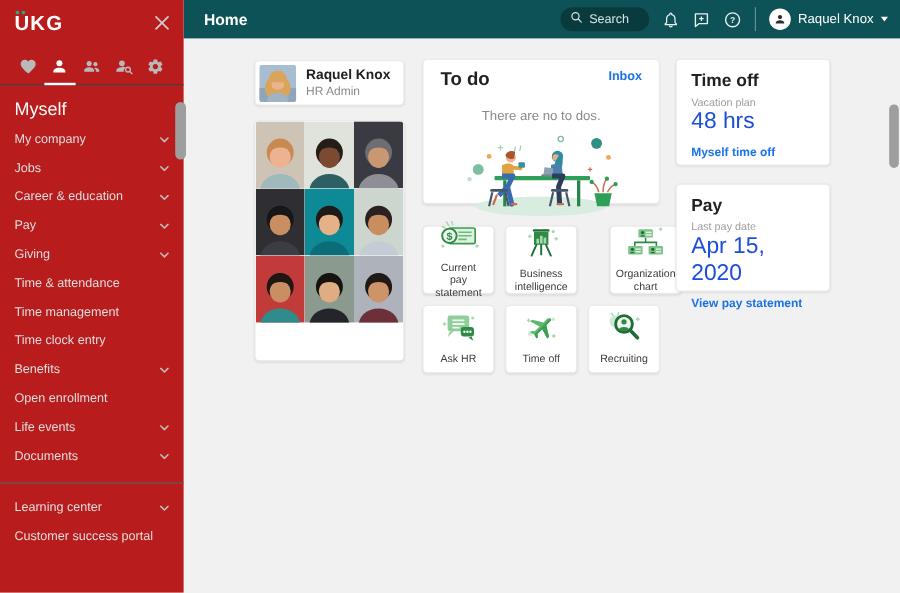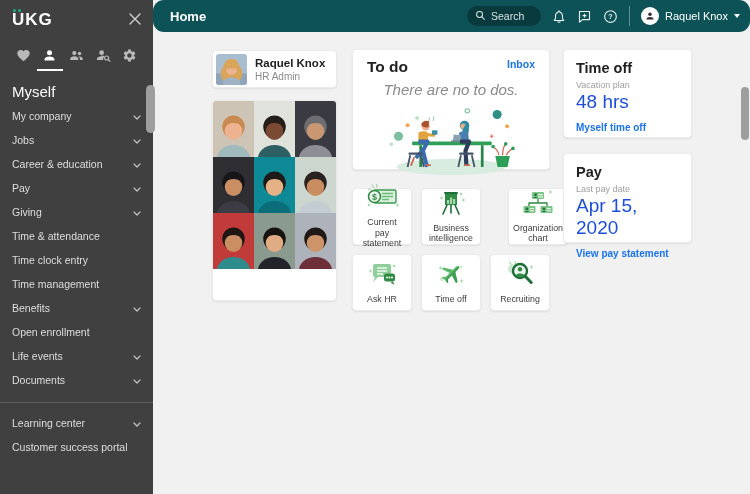--- a/index.html
+++ b/index.html
@@ -4,41 +4,41 @@
 <style>
   * { margin:0; padding:0; box-sizing:border-box; }
   html,body { width:750px; height:494px; overflow:hidden; }
   body {
     font-family:"Liberation Sans","DejaVu Sans",sans-serif;
     background:#f1f1f1; position:relative; color:#212121;
   }
   
   .sidebar {
     position:absolute; left:0; top:0; width:153px; height:494px;
-    background:#404040; color:#e0e0e0; z-index:5;
+    background:#b91c1c; color:#e0e0e0; z-index:5;
   }
   .sb-header { height:40px; display:flex; align-items:center; justify-content:space-between; padding:0 12px; }
   .logo { position:relative; color:#fff; font-size:17px; font-weight:bold; letter-spacing:1px; }
   .logo .dots { position:absolute; top:-1px; left:1px; display:flex; gap:2px; }
   .logo .dots i { width:3px; height:3px; border-radius:50%; background:#18b08b; }
   .sb-close { color:#cfcfcf; font-size:14px; line-height:1; cursor:pointer; }
   .sb-tabs { height:31px; display:flex; align-items:center; justify-content:space-between; padding:0 10px; border-bottom:1px solid #434343; }
   .sb-tab { width:29px; height:29px; display:flex; align-items:center; justify-content:center; position:relative; }
   .sb-tab svg { fill:#b9b9b9; }
   .sb-tab.active svg { fill:#ffffff; }
   .sb-tab.active::after { content:""; position:absolute; left:0; right:0; bottom:-1px; height:2px; background:#fff; }
   .sb-section-title { font-size:15px; color:#fafafa; padding:12px 12px 4px 12px; font-weight:400; }
   .sb-menu { }
   .sb-item { height:24px; display:flex; align-items:center; justify-content:space-between; padding:0 12px; font-size:10.5px; color:#dedede; cursor:pointer; }
   .sb-divider { height:1px; background:#5d5d5d; margin:10px 0 8px 0; }
   .sb-thumb { position:absolute; left:-4px; top:85px; width:9px; height:48px; background:#9e9e9e; border-radius:5px; z-index:9; }
   
   .topbar {
     position:absolute; left:153px; right:0; top:0; height:32px;
-    background:#0d5257; display:flex; align-items:center; color:#fff; z-index:4;border-radius:11px;
+    background:#0d5257; display:flex; align-items:center; color:#fff; z-index:4;
   }
   .tb-title { font-size:13px; font-weight:bold; padding-left:17px; flex:0 0 auto; }
   .tb-right { margin-left:auto; display:flex; align-items:center; gap:11px; padding-right:10px; }
   .tb-search { width:74px; height:20px; border-radius:10px; background:rgba(0,0,0,0.28);
     display:flex; align-items:center; gap:5px; padding:0 8px; cursor:pointer;text-align:right; }
   .tb-search span { font-size:10.5px; color:#d6e4e5; }
   .tb-icon { display:flex; align-items:center; justify-content:center; cursor:pointer; }
   .tb-sep { width:1px; height:20px; background:rgba(255,255,255,0.35); }
   .tb-user { display:flex; align-items:center; gap:6px; cursor:pointer; }
   .tb-avatar { width:18px; height:18px; border-radius:50%; background:#fff; display:flex; align-items:center; justify-content:center; }
@@ -57,21 +57,21 @@
   .team-card { left:59px; top:68px; width:125px; height:201px; overflow:hidden; }
   .team-head { height:33px; display:flex; align-items:center; justify-content:space-between; padding:0 9px; }
   .team-title { font-size:14.5px; font-weight:bold; }
   .team-grid { display:grid; grid-template-columns:repeat(3,1fr); grid-auto-rows:56px; }
   .team-photo { width:100%; height:100%; overflow:hidden; }
   .team-photo svg { display:block; width:100%; height:100%; }
   
   .todo-card { left:199px; top:17px; width:198px; height:121px; padding:8px 14px; }
   .todo-head { display:flex; align-items:flex-start; justify-content:space-between; }
   .todo-title { font-size:15.5px; font-weight:bold; }
-  .todo-empty { text-align:center; font-style:italic; font-size:15px; color:#8a8a8a; margin-top:5px; }
+  .todo-empty { text-align:center; font-size:11px; color:#8a8a8a; margin-top:15px; }
   .todo-illu { display:flex; justify-content:center; margin-top:2px; }
   
   .tile { width:60px; height:57px; display:flex; flex-direction:column; align-items:center; justify-content:center; gap:3px; cursor:pointer; }
   .tile-label { font-size:8.8px; color:#3c3c3c; text-align:center; line-height:1.18; padding:0 10px; }
   
   .timeoff-card { left:410px; top:17px; width:129px; height:89px; padding:10px 12px; }
   .pay-card { left:410px; top:121px; width:129px; height:90px; padding:10px 12px; }
   .rc-title { font-size:14.5px; font-weight:bold; }
   .rc-sub { font-size:9px; color:#9e9e9e; margin-top:4px; }
   .rc-value { font-size:19px; color:#1d4ed8; margin-top:1px; font-weight:400; }
@@ -161,24 +161,24 @@
       <div class="sb-item">
         <span>Giving</span>
         <span><svg width="8" height="5" viewBox="0 0 8 5">
             <path d="M1 1l3 3 3-3" stroke="#bdbdbd" stroke-width="1.3" fill="none" stroke-linecap="round"></path>
           </svg></span>
       </div>
       <div class="sb-item">
         <span>Time &amp; attendance</span>
       </div>
       <div class="sb-item">
+        <span>Time management</span>
+      </div>
+      <div class="sb-item">
         <span>Time clock entry</span>
-      </div>
-      <div class="sb-item">
-        <span>Time management</span>
       </div>
       <div class="sb-item">
         <span>Benefits</span>
         <span><svg width="8" height="5" viewBox="0 0 8 5">
             <path d="M1 1l3 3 3-3" stroke="#bdbdbd" stroke-width="1.3" fill="none" stroke-linecap="round"></path>
           </svg></span>
       </div>
       <div class="sb-item">
         <span>Open enrollment</span>
       </div>

